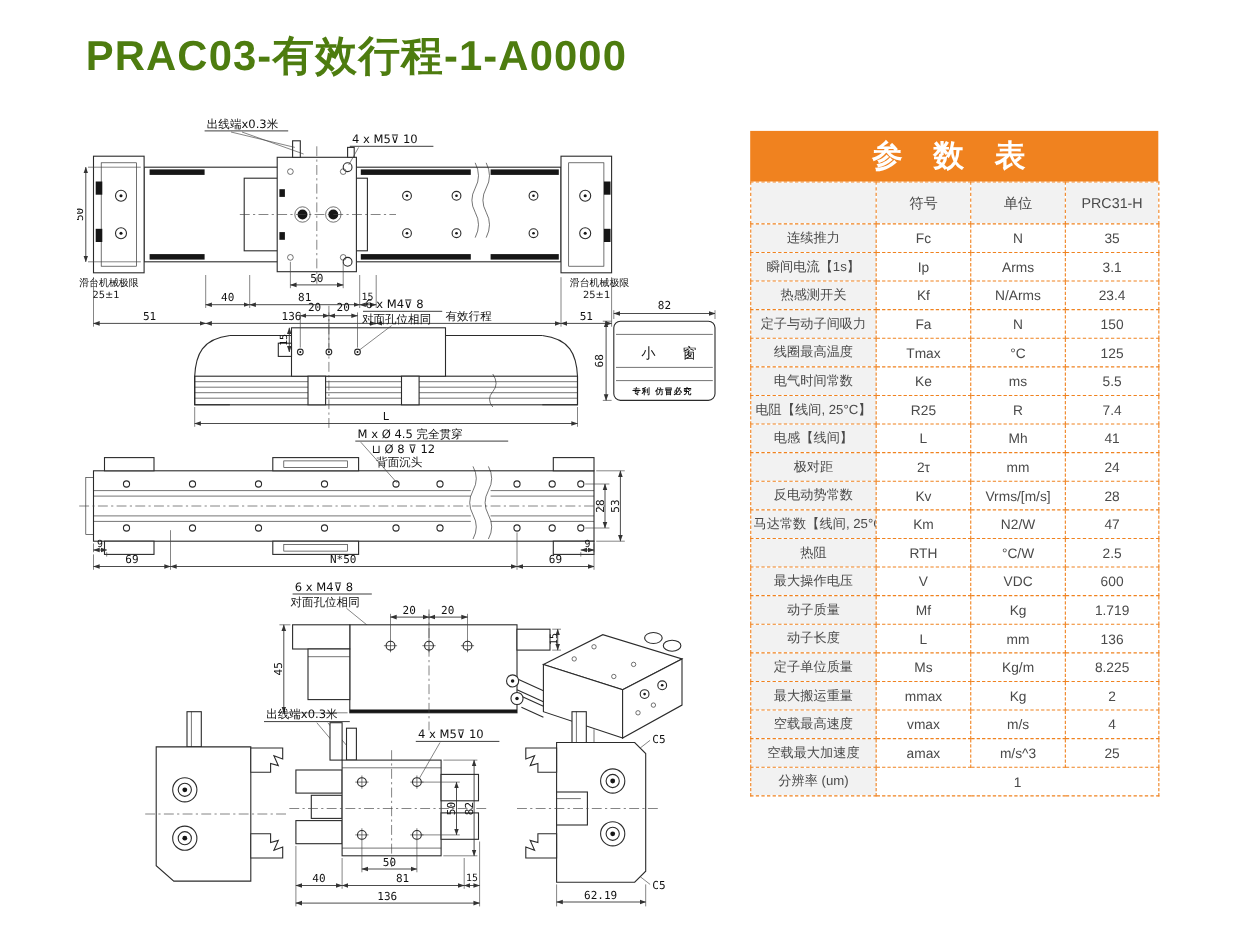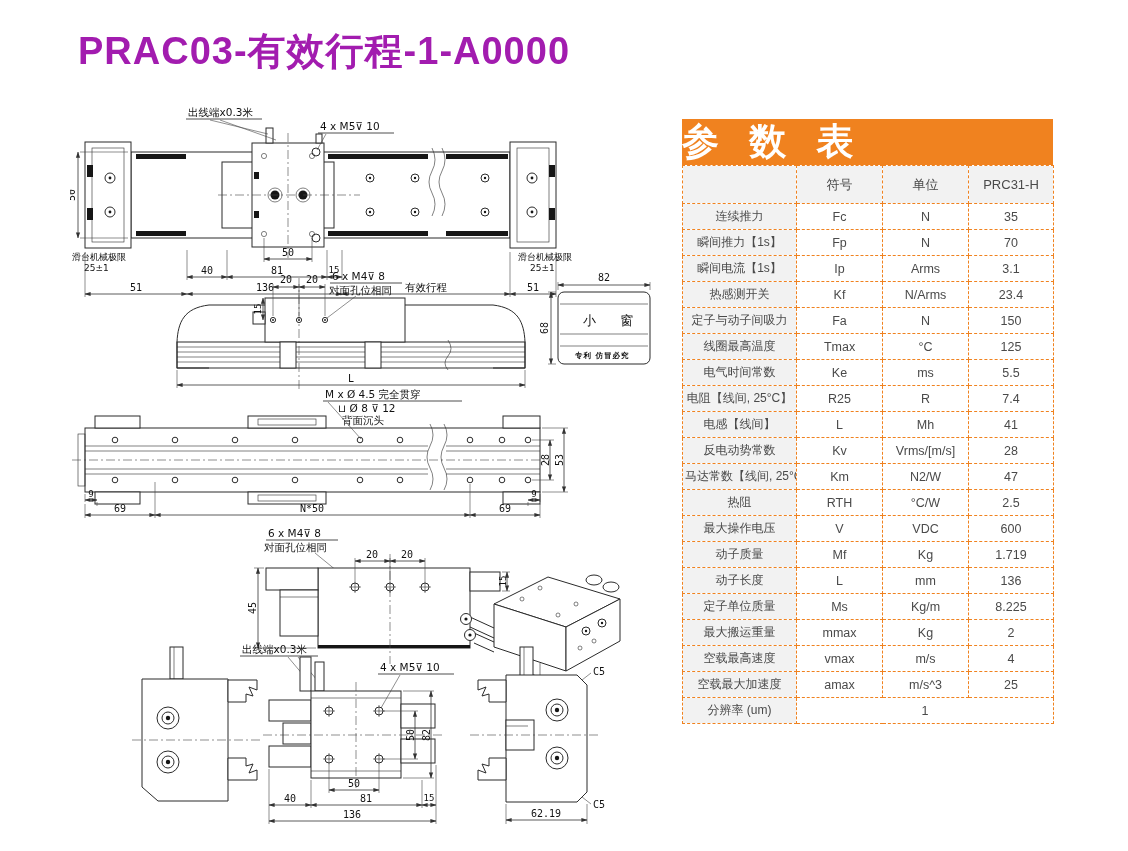--- a/index.html
+++ b/index.html
@@ -2,43 +2,43 @@
 <html><head>
 <meta charset="utf-8">
 <style>
   * { margin:0; padding:0; box-sizing:border-box; }
   html,body { width:1128px; height:851px; background:#ffffff; overflow:hidden;
               font-family:"Liberation Sans","DejaVu Sans",sans-serif; }
   #stage { position:relative; width:1128px; height:851px; background:#fff; }
 
   
   #title { position:absolute; left:78px; top:26px; font-size:38px; font-weight:bold;
-           color:#a21caf; letter-spacing:1px; font-family:"Liberation Sans",sans-serif; }
+           color:#4d7c0f; letter-spacing:1px; font-family:"Liberation Sans",sans-serif; }
 
   
   #drawing { position:absolute; left:70px; top:90px; }
   .s  { fill:none; stroke:#2b2b2b; stroke-width:1; }
   .sw { fill:#ffffff; stroke:#2b2b2b; stroke-width:1; }
   .dk { fill:#161616; stroke:none; }
   .thin { fill:none; stroke:#2b2b2b; stroke-width:0.6; }
   .dl { stroke:#333; stroke-width:0.8; marker-start:url(#arr); marker-end:url(#arr); }
   .ext { stroke:#444; stroke-width:0.6; }
   .cl { stroke:#444; stroke-width:0.6; stroke-dasharray:9 3 2 3; }
   .ul { stroke:#222; stroke-width:0.8; }
   text.dim { font-family:"DejaVu Sans Mono","Liberation Mono",monospace; font-size:10px; fill:#111; }
   text.dimS { font-family:"DejaVu Sans Mono","Liberation Mono",monospace; font-size:9px; fill:#111; }
   text.lbl { font-family:"DejaVu Sans",sans-serif; font-size:10.5px; fill:#111; }
   text.lblS { font-family:"DejaVu Sans",sans-serif; font-size:9px; fill:#111; }
   text.brand { font-family:"DejaVu Sans",sans-serif; font-size:13px; fill:#111; letter-spacing:10px; }
   text.patent { font-family:"DejaVu Sans",sans-serif; font-size:7.5px; font-weight:bold; fill:#111; letter-spacing:1px; }
 
   
   #param-panel { position:absolute; left:682px; top:119px; width:371px; }
-  #param-header { height:46px; background:#F0821F; color:#ffffff; text-align:left;
-                  line-height:46px; font-size:37px; font-weight:bold; letter-spacing:10px; }
+  #param-header { height:46px; background:#F0821F; color:#ffffff; text-align:center;
+                  line-height:46px; font-size:28px; font-weight:bold; letter-spacing:10px; }
   #param-table { width:100%; border-collapse:collapse; table-layout:fixed; }
   #param-table th, #param-table td { border:1px dashed #F0821F; text-align:center;
       font-size:12.5px; color:#4a4a4a; padding:0 2px; overflow:hidden; white-space:nowrap; }
   #param-table th { height:38px; background:#F2F2F2; font-weight:normal; font-size:13px; }
   #param-table td { height:26px; background:#ffffff; }
   #param-table td.lab { background:#F2F2F2; font-size:12px; }
   #param-table col.c0 { width:114px; } #param-table col.c1 { width:86px; }
   #param-table col.c2 { width:86px; } #param-table col.c3 { width:85px; }
 </style>
 </head>
@@ -492,26 +492,20 @@
         </tr>
       </thead>
       <tbody>
           <tr>
             <td class="lab">连续推力</td>
             <td>Fc</td>
             <td>N</td>
             <td>35</td>
           </tr>
           <tr>
-            <td class="lab">瞬间推力【1s】</td>
-            <td>Fp</td>
-            <td>N</td>
-            <td>70</td>
-          </tr>
-          <tr>
             <td class="lab">瞬间电流【1s】</td>
             <td>Ip</td>
             <td>Arms</td>
             <td>3.1</td>
           </tr>
           <tr>
             <td class="lab">热感测开关</td>
             <td>Kf</td>
             <td>N/Arms</td>
             <td>23.4</td>
@@ -540,20 +534,26 @@
             <td>R</td>
             <td>7.4</td>
           </tr>
           <tr>
             <td class="lab">电感【线间】</td>
             <td>L</td>
             <td>Mh</td>
             <td>41</td>
           </tr>
           <tr>
+            <td class="lab">极对距</td>
+            <td>2τ</td>
+            <td>mm</td>
+            <td>24</td>
+          </tr>
+          <tr>
             <td class="lab">反电动势常数</td>
             <td>Kv</td>
             <td>Vrms/[m/s]</td>
             <td>28</td>
           </tr>
           <tr>
             <td class="lab">马达常数【线间, 25°C】</td>
             <td>Km</td>
             <td>N2/W</td>
             <td>47</td>

